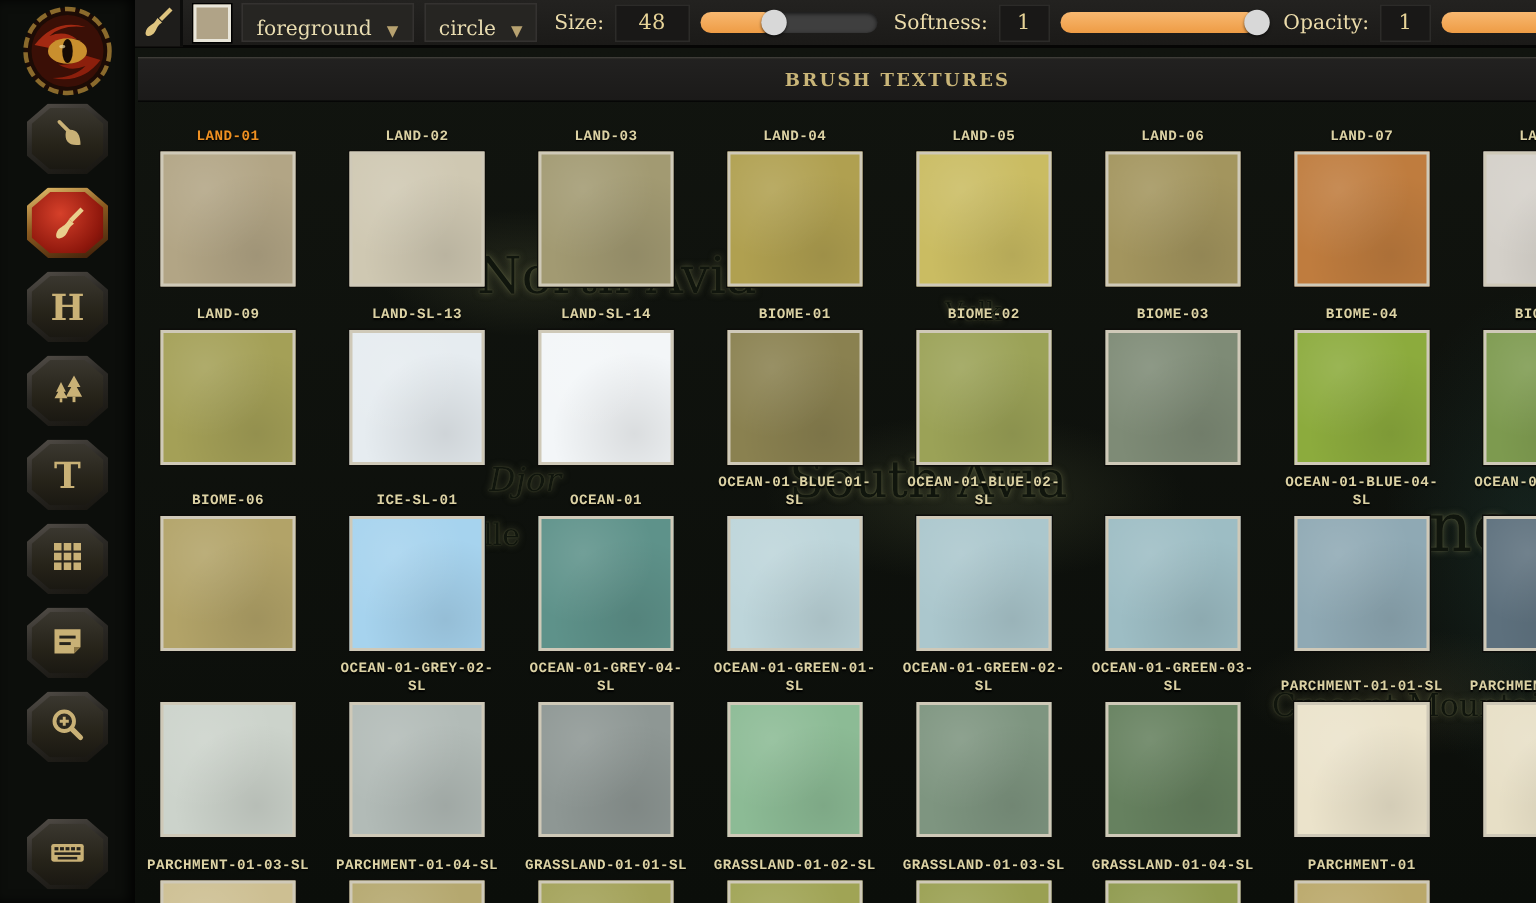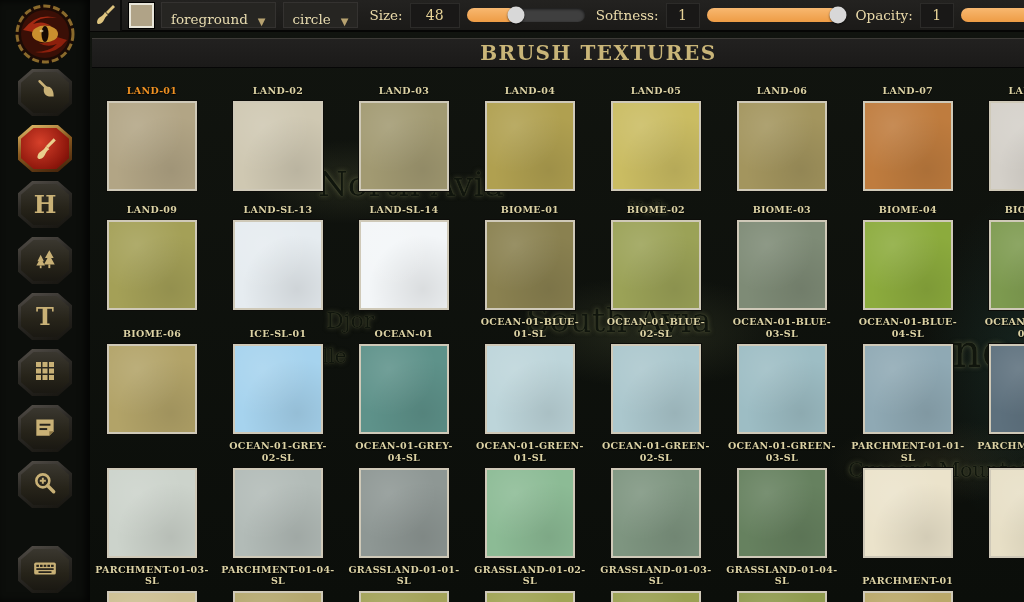--- a/index.html
+++ b/index.html
@@ -74,30 +74,31 @@
   }
   .map-label {
     position:absolute; color:#10150d; font-family:"DejaVu Serif",serif;
     text-shadow:0 0 5px rgba(125,130,85,.55), 0 0 1px rgba(140,140,95,.5); white-space:nowrap;
   }
   .panel-header {
     position:relative; height:30px; margin:6px 2px 0;
     background:linear-gradient(#222120,#1b1a19); border-top:1px solid #3d3b37; border-bottom:1px solid #060606;
     display:flex; align-items:center; justify-content:center;
   }
-  .panel-title { color:#c9b578; font-size:20px; font-weight:bold; letter-spacing:1.5px; }
+  .panel-title { color:#c9b578; font-size:12px; font-weight:bold; letter-spacing:1.5px; }
   .grid {
     position:relative; display:grid; grid-template-columns:repeat(8,90px); justify-content:space-between;
     align-items:end; row-gap:6px; padding:10px 28px 0 17px;
   }
   .cell { display:flex; flex-direction:column; align-items:center; }
   .t-label {
     width:114px; min-height:19px; margin-bottom:4px; display:flex; align-items:flex-end; justify-content:center;
     text-align:center; color:#dcd2a4; font-size:9.5px; font-weight:bold; letter-spacing:.3px; line-height:1.25;
     text-shadow:0 1px 1px #000;
+    font-family:Liberation Mono, monospace;
   }
   .t-label.sel { color:#ef9122; }
   .t-swatch {
     width:90px; height:90px; border:2px solid #cfc9b8; box-shadow:0 0 0 1px #0d0d0a;
     background-image:
       radial-gradient(circle at 32% 26%, rgba(255,255,255,.12), transparent 55%),
       radial-gradient(circle at 72% 78%, rgba(0,0,0,.10), transparent 60%);
   }
 </style>
 </head>
@@ -246,21 +247,21 @@
       <div class="slider sl-op">
         <div class="fill" style="width: 95%;"></div>
 
       </div>
     </div>
 
     <div class="content">
 
       <span class="map-label" style="left:228px; top:132px; font-size:34px;">North Avia</span>
       <span class="map-label" style="left:436px; top:268px; font-size:34px;">South Avia</span>
-      <span class="map-label" style="left:236px; top:276px; font-size:22px;">Djor</span>
+      <span class="map-label" style="left:236px; top:276px; font-size:22px;font-style:italic;">Djor</span>
       <span class="map-label" style="left:540px; top:166px; font-size:17px;">Vulk</span>
       <span class="map-label" style="left:553px; top:242px; font-size:15px;">Rel</span>
       <span class="map-label" style="left:232px; top:312px; font-size:20px;text-align:right;">lle</span>
       <span class="map-label" style="left:758px; top:426px; font-size:21px;">Cresent Mountains</span>
       <span class="map-label" style="left:862px; top:292px; font-size:46px;">ne</span>
 
       <div class="panel-header">
         <span class="panel-title">BRUSH TEXTURES</span>
 
       </div>
@@ -365,21 +366,20 @@
     <div class="t-label">OCEAN-01-BLUE-01-SL</div>
     <div class="t-swatch" style="background-color: rgb(189, 213, 218);"></div>
   </div>
 
   <div class="cell">
     <div class="t-label">OCEAN-01-BLUE-02-SL</div>
     <div class="t-swatch" style="background-color: rgb(171, 199, 205);"></div>
   </div>
 
   <div class="cell">
-    <div class="t-label">OCEAN-01-BLUE-03-SL</div>
     <div class="t-swatch" style="background-color: rgb(157, 189, 196);"></div>
   </div>
 
   <div class="cell">
     <div class="t-label">OCEAN-01-BLUE-04-SL</div>
     <div class="t-swatch" style="background-color: rgb(143, 169, 180);"></div>
   </div>
 
   <div class="cell">
     <div class="t-label">OCEAN-01-BLUE-05-SL</div>

